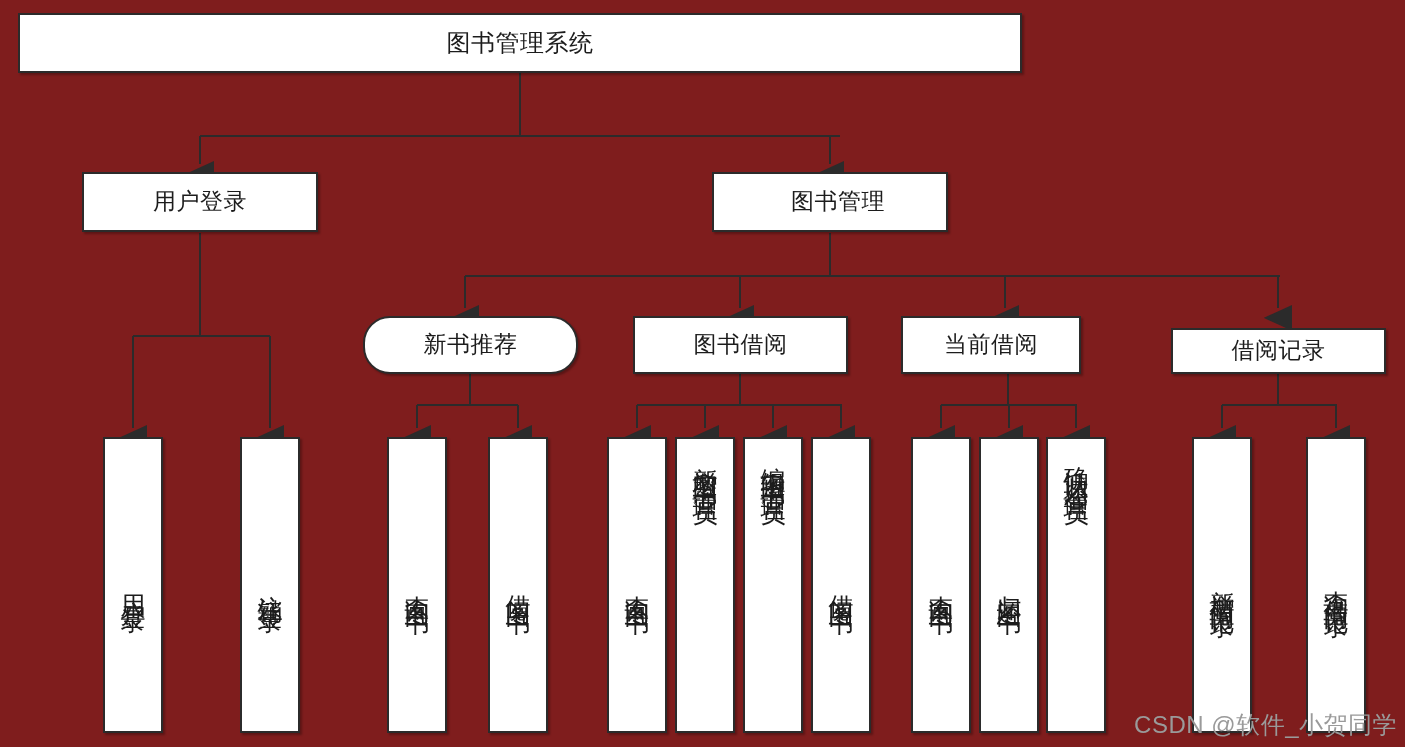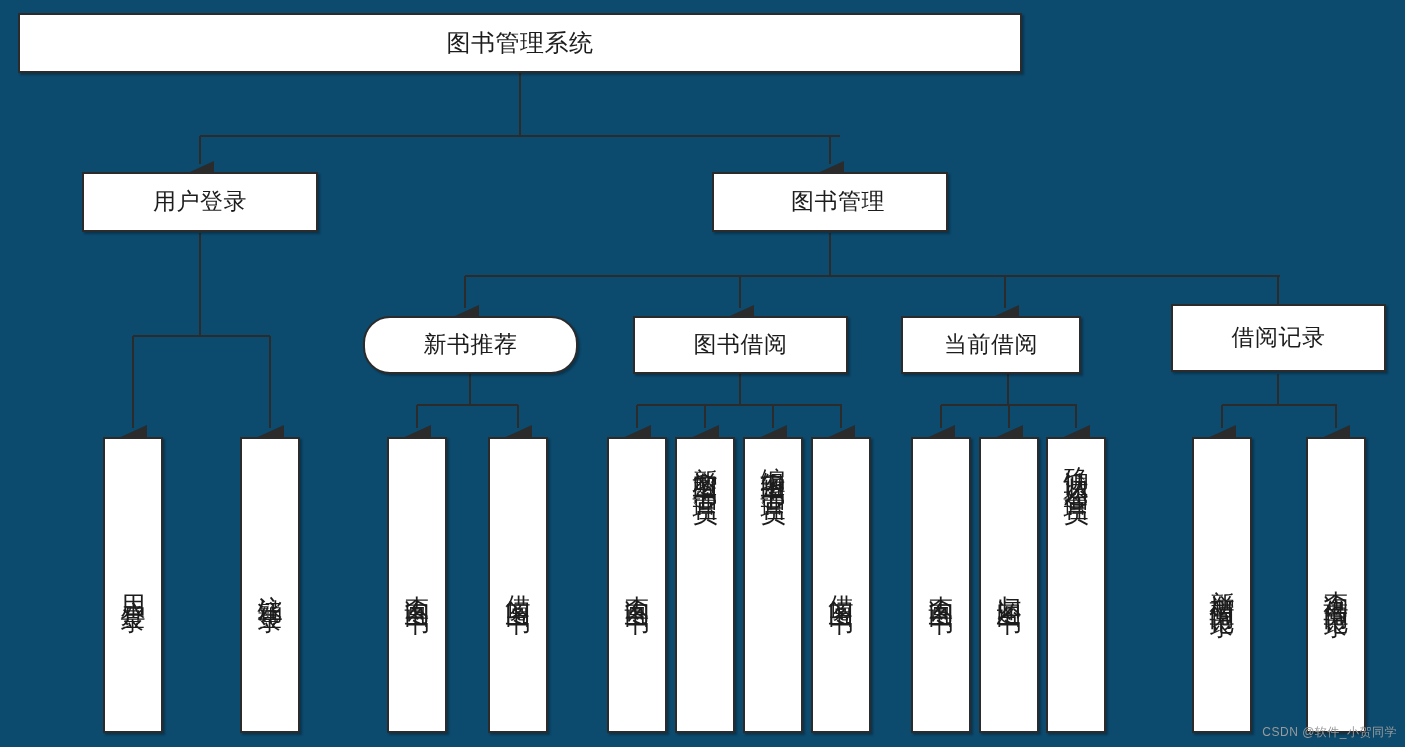--- a/index.html
+++ b/index.html
@@ -8,21 +8,21 @@
     padding: 0;
     background: #ffffff;
   }
   body {
     font-family: "Liberation Sans", "DejaVu Sans", sans-serif;
   }
   #diagram-canvas {
     position: relative;
     width: 1405px;
     height: 747px;
-    background: #0c4a6e;
+    background: #7f1d1d;
     overflow: hidden;
   }
   #edge-layer {
     position: absolute;
     left: 0;
     top: 0;
     width: 1405px;
     height: 747px;
     pointer-events: none;
   }
@@ -68,21 +68,21 @@
   }
   
   .node.vertical.center {
     align-items: center;
     padding-top: 0;
   }
   #watermark {
     position: absolute;
     right: 8px;
     bottom: 6px;
-    font-size: 12px;
+    font-size: 24px;
     color: #9a9a9a;
     letter-spacing: 0.5px;
     z-index: 3;
     white-space: nowrap;
   }
 </style>
 </head>
 <body>
 
 <div id="diagram-canvas">
@@ -155,21 +155,21 @@
   </div>
 
   <div class="node horizontal" style="left:633px; top:316px; width:215px; height:58px;align-items:center;">
     <span class="node-label">图书借阅</span>
   </div>
 
   <div class="node horizontal" style="left:901px; top:316px; width:180px; height:58px;">
     <span class="node-label">当前借阅</span>
   </div>
 
-  <div class="node horizontal" style="left:1171px; top:304px; width:215px; height:68px;">
+  <div class="node horizontal" style="left:1171px; top:328px; width:215px; height:46px;">
     <span class="node-label">借阅记录</span>
   </div>
 
   <div class="node vertical center" style="left:103px; top:437px; width:60px; height:296px;">
     <span class="node-label">用户登录</span>
   </div>
 
   <div class="node vertical center" style="left:240px; top:437px; width:60px; height:296px;">
     <span class="node-label">注销登录</span>
   </div>

